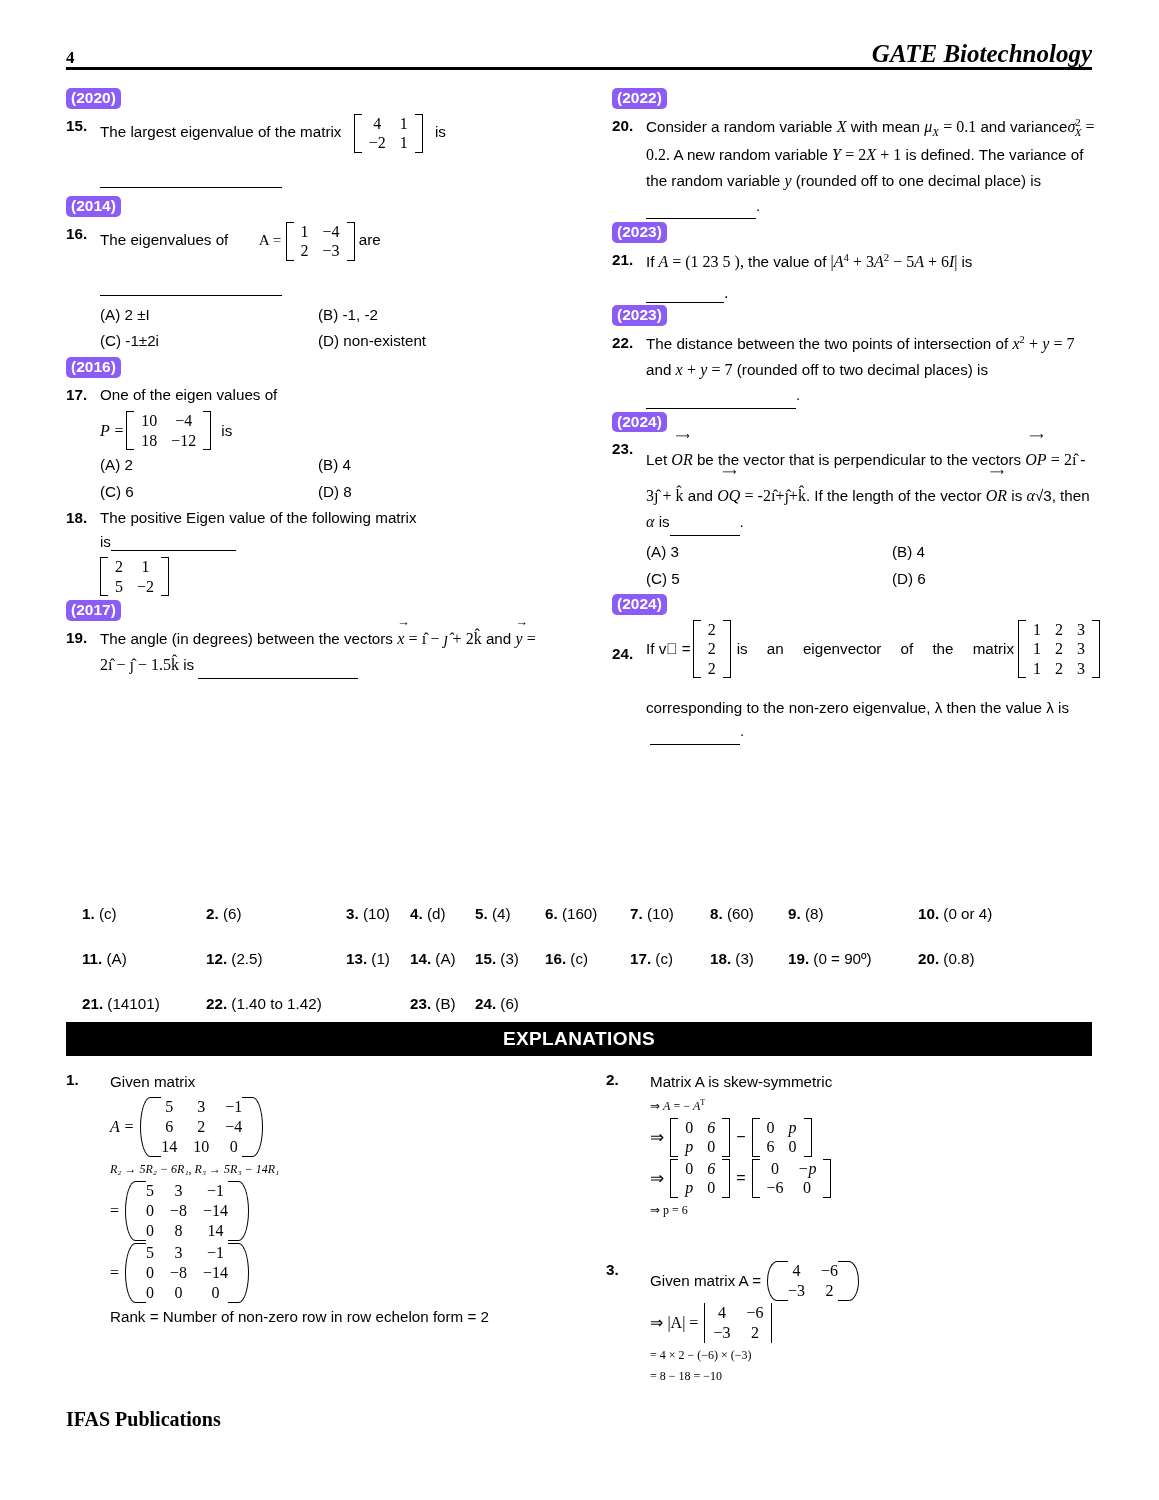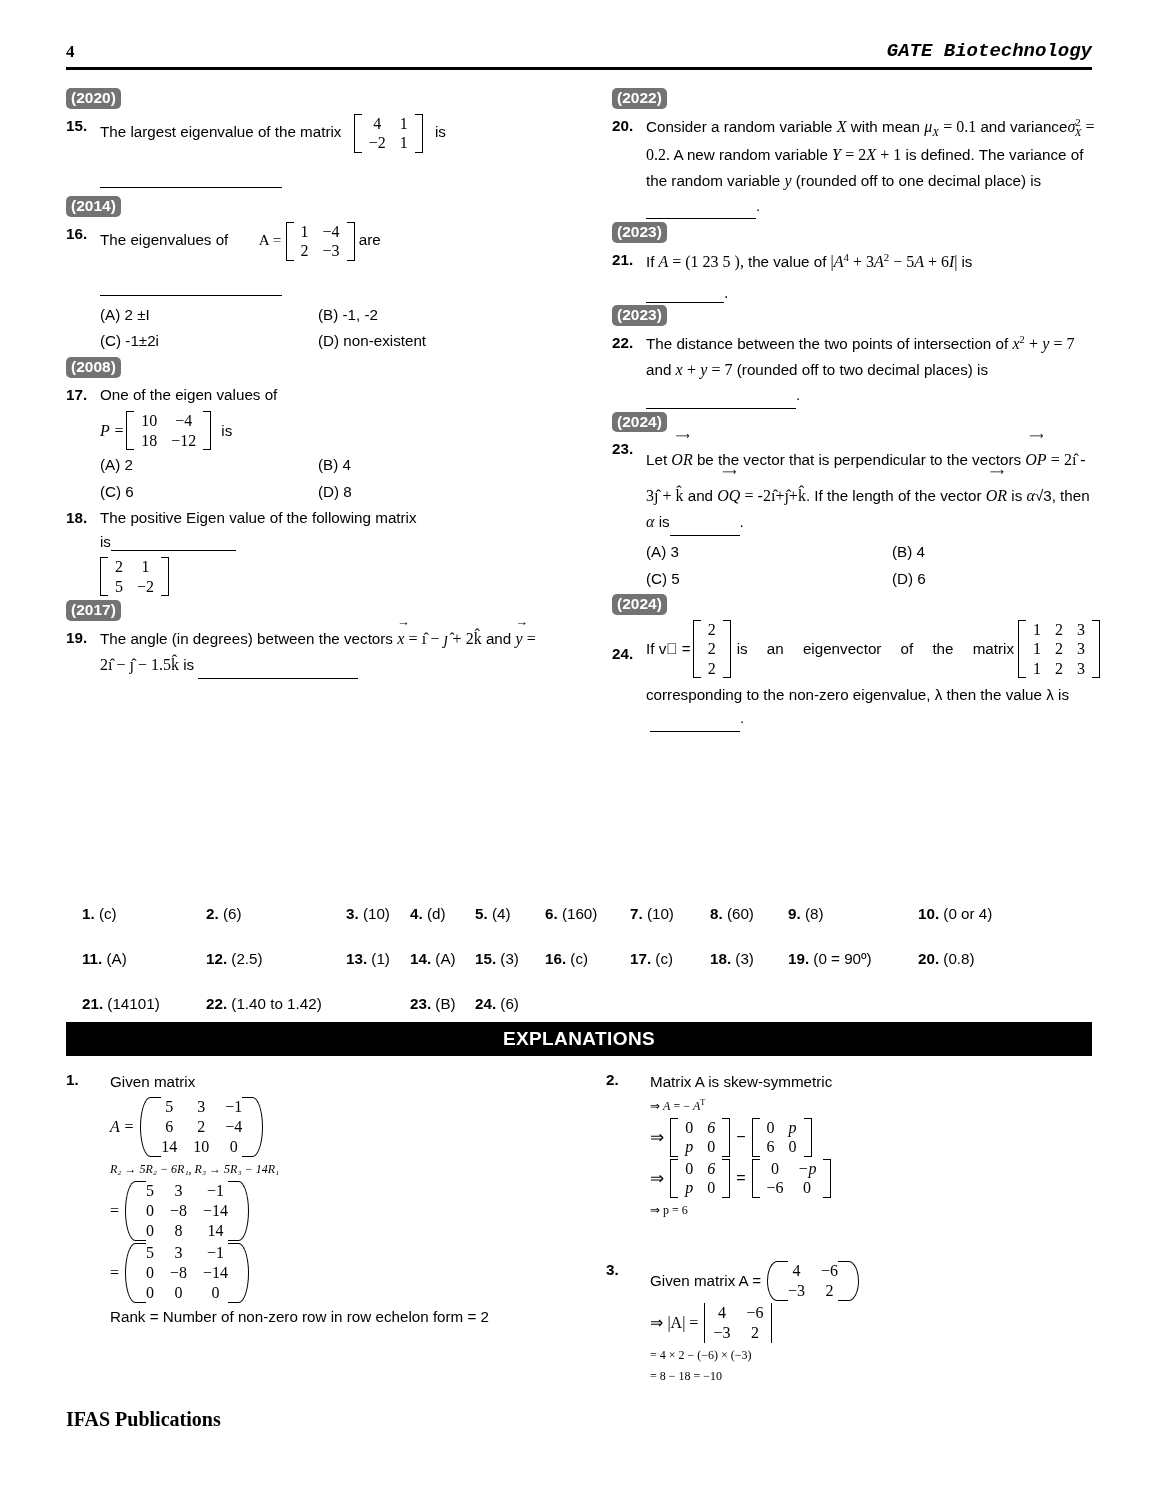--- a/index.html
+++ b/index.html
@@ -12,32 +12,32 @@
     overflow:hidden;
   }
   .page { position:relative; width:1159px; height:1500px; padding:0; box-sizing:border-box; }
 
   
   .header {
     position:absolute; left:66px; top:40px; width:1026px;
     display:flex; justify-content:space-between; align-items:flex-end;
   }
   .page-num { font-size:17px; font-weight:700; font-family:"Liberation Serif", serif; }
-  .book-title { font-size:19px; font-weight:700; font-style:italic; font-family:Liberation Mono, monospace; }
+  .book-title { font-size:25px; font-weight:700; font-style:italic; font-family:Liberation Serif, serif; }
   .header-rule { position:absolute; left:66px; top:67px; width:1026px; height:3px; background:#000; }
 
   
   .cols { position:absolute; left:66px; top:88px; width:1026px; }
   .col { position:absolute; top:0; }
   .col-left  { left:0px;   width:480px; }
   .col-right { left:546px; width:488px; }
 
   .yeartag {
     display:inline-block;
-    background:#737373; color:#fff;
+    background:#8b5cf6; color:#fff;
     font-size:15.5px; font-weight:700;
     font-family:"Liberation Sans", sans-serif;
     padding:1px 5px 2px 5px;
     border-radius:5px;
     letter-spacing:0px;
     line-height:1.15;
     margin:0;
   }
   .yearrow { margin:0 0 5px 0; }
 
@@ -218,21 +218,21 @@
           <span>(C)</span>
           <span>-1±2i</span>
         </span>
         <span class="opt-b">
           <span>(D)</span>
           <span>non-existent</span>
         </span>
       </div>
 
       <div class="yearrow" style="margin-top:2px;">
-        <span class="yeartag">(2008)</span>
+        <span class="yeartag">(2016)</span>
       </div>
       <div class="q">
         <span class="qnum">17.</span>
         <span class="qtext nojust">
           <span>One of the eigen values of</span>
         </span>
       </div>
       <div style="padding-left:34px; margin:4px 0 2px 0; display:flex; align-items:center;">
         <span class="mi" style="font-size:16px;">P =</span>
         <span class="mat" style="margin-left:2px;">
@@ -468,21 +468,21 @@
               <tr>
                     <td>1</td>
                     <td>2</td>
                     <td>3</td>
                   </tr>
             </tbody>
               </table>
             <span class="bk r"></span>
           </span>
         </div>
-        <div style="font-size:15.2px; text-align:justify; line-height:1.62; margin-top:5px;">
+        <div style="font-size:15.2px; text-align:justify; line-height:1.62; margin-top:18px;">
           <span>corresponding to the non-zero eigenvalue, λ then the value λ is</span>
         </div>
         <div style="font-size:15.2px; margin-top:-2px;">
           <span class="blank-rule" style="width:90px; margin-left:4px;">&nbsp;</span><span>.</span>
         </div>
       </div>
 
     </div>
   </div>
 

